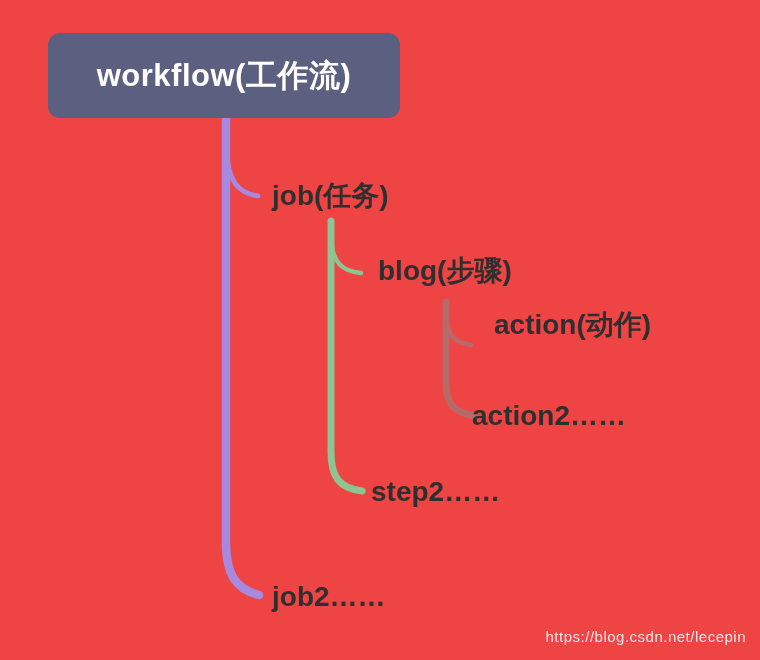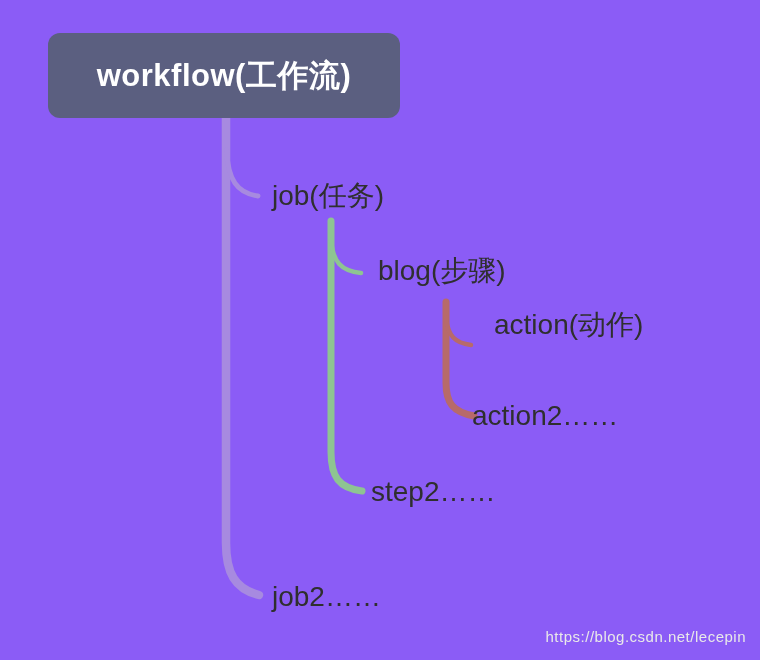--- a/index.html
+++ b/index.html
@@ -5,21 +5,21 @@
   html, body {
     margin: 0;
     padding: 0;
     background: #ffffff;
     font-family: "Liberation Sans", "DejaVu Sans", sans-serif;
   }
   .canvas {
     position: relative;
     width: 760px;
     height: 660px;
-    background: #8b5cf6;
+    background: #ef4444;
     overflow: hidden;
   }
   .connectors {
     position: absolute;
     left: 0;
     top: 0;
     width: 760px;
     height: 660px;
   }
   .connectors path {
@@ -39,21 +39,21 @@
     color: #ffffff;
     font-size: 31px;
     font-weight: 600;
     letter-spacing: 0.5px;
     cursor: default;
   }
   .node {
     position: absolute;
     font-size: 28px;
     line-height: 40px;
-    font-weight: 400;
+    font-weight: 700;
     color: #2f2f2f;
     white-space: nowrap;
     cursor: default;
     text-align: right;
   }
   .lbl-job     { left: 272px; top: 176px; }
   .lbl-step    { left: 378px; top: 251px; }
   .lbl-action  { left: 494px; top: 305px; }
   .lbl-action2 { left: 472px; top: 396px; }
   .lbl-step2   { left: 371px; top: 472px; }

